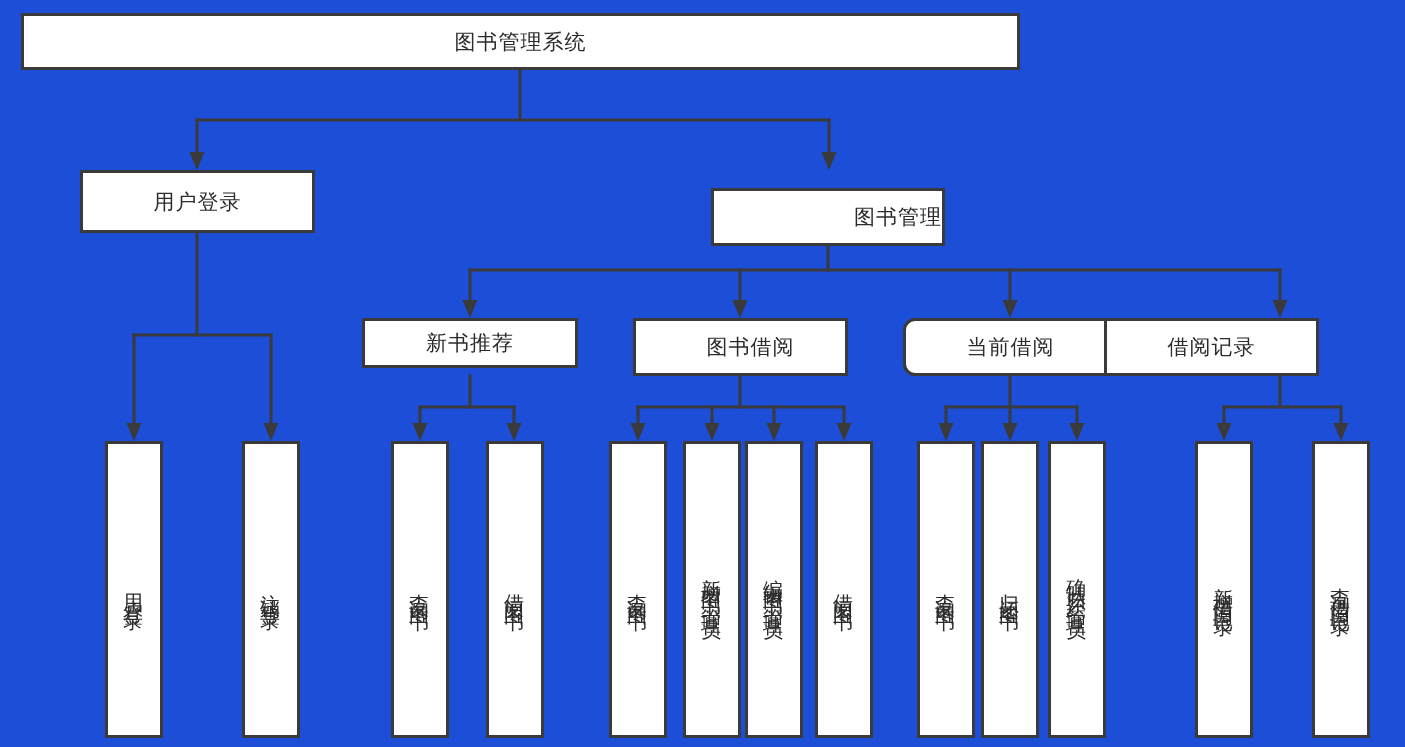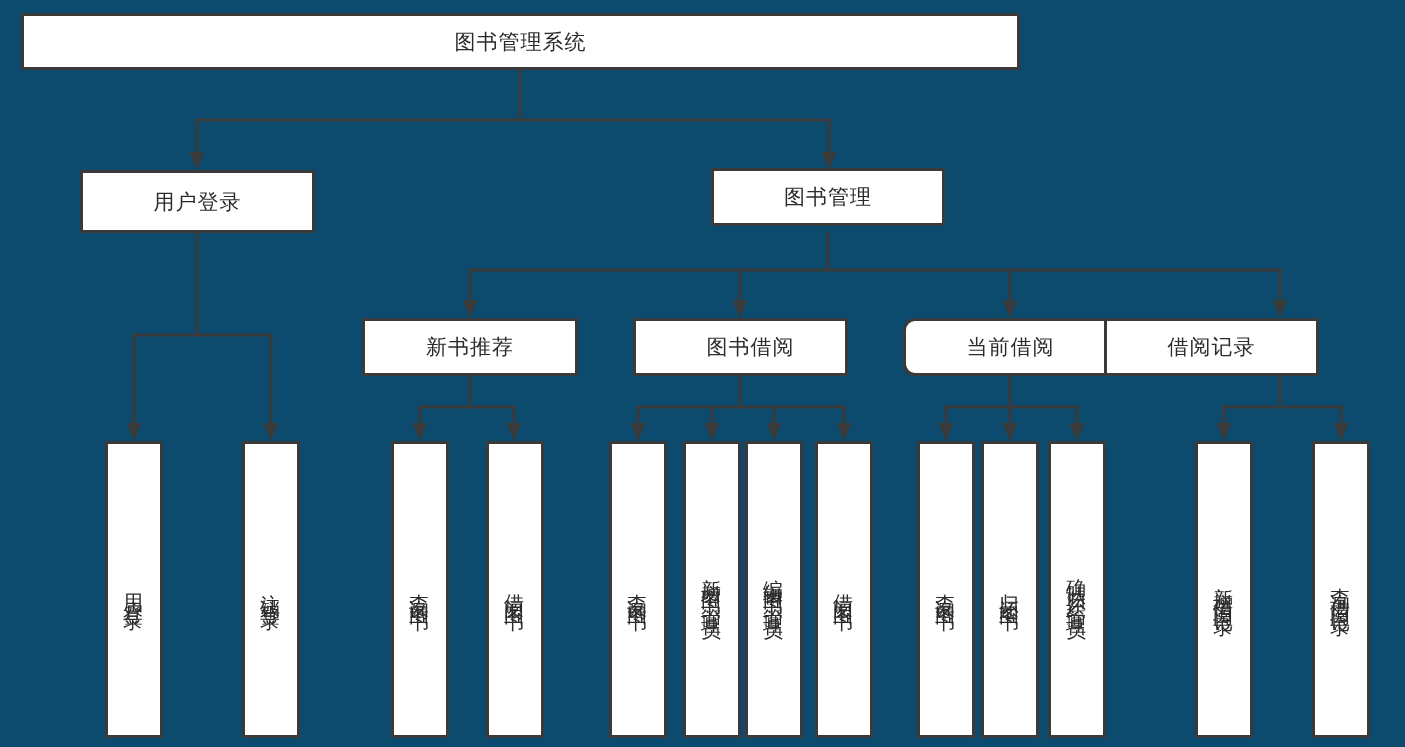--- a/index.html
+++ b/index.html
@@ -1,21 +1,21 @@
 <!DOCTYPE html>
 <html><head>
 <meta charset="utf-8">
 <style>
   html, body { margin: 0; padding: 0; background: #ffffff; }
   body { font-family: "Liberation Sans", sans-serif; }
   #canvas {
     position: relative;
     width: 1405px;
     height: 747px;
-    background: #0c4a6e;
+    background: #1d4ed8;
     overflow: hidden;
   }
   #wires {
     position: absolute;
     left: 0; top: 0;
     z-index: 1;
     pointer-events: none;
   }
   .box {
     position: absolute;
@@ -37,23 +37,23 @@
     writing-mode: vertical-rl;
     text-orientation: mixed;
     font-size: 20px;
     letter-spacing: 6px;
     white-space: nowrap;
   }
   
   .n-root  { left: 21px;  top: 13px;  width: 999px; height: 57px; }
   
   .n-l2a   { left: 80px;  top: 170px; width: 235px; height: 63px; }
-  .n-l2b   { left: 711px; top: 168px; width: 234px; height: 58px; }
-  
-  .n-l3a   { left: 362px;  top: 318px; width: 216px; height: 58px; }
+  .n-l2b   { left: 711px; top: 188px; width: 234px; height: 58px; justify-content: flex-end; }
+  
+  .n-l3a   { left: 362px;  top: 318px; width: 216px; height: 50px; }
   .n-l3b   { left: 633px;  top: 318px; width: 215px; height: 58px; padding-left: 20px; }
   .n-l3c   { left: 903px;  top: 318px; width: 215px; height: 58px; border-radius: 12px; }
   .n-l3d   { left: 1104px; top: 318px; width: 215px; height: 58px; }
   
   .leaf { top: 441px; width: 58px; height: 297px; }
   .n-f01 { left: 105px; }
   .n-f02 { left: 242px; }
   .n-f03 { left: 391px; }
   .n-f04 { left: 486px; }
   .n-f05 { left: 609px; }

